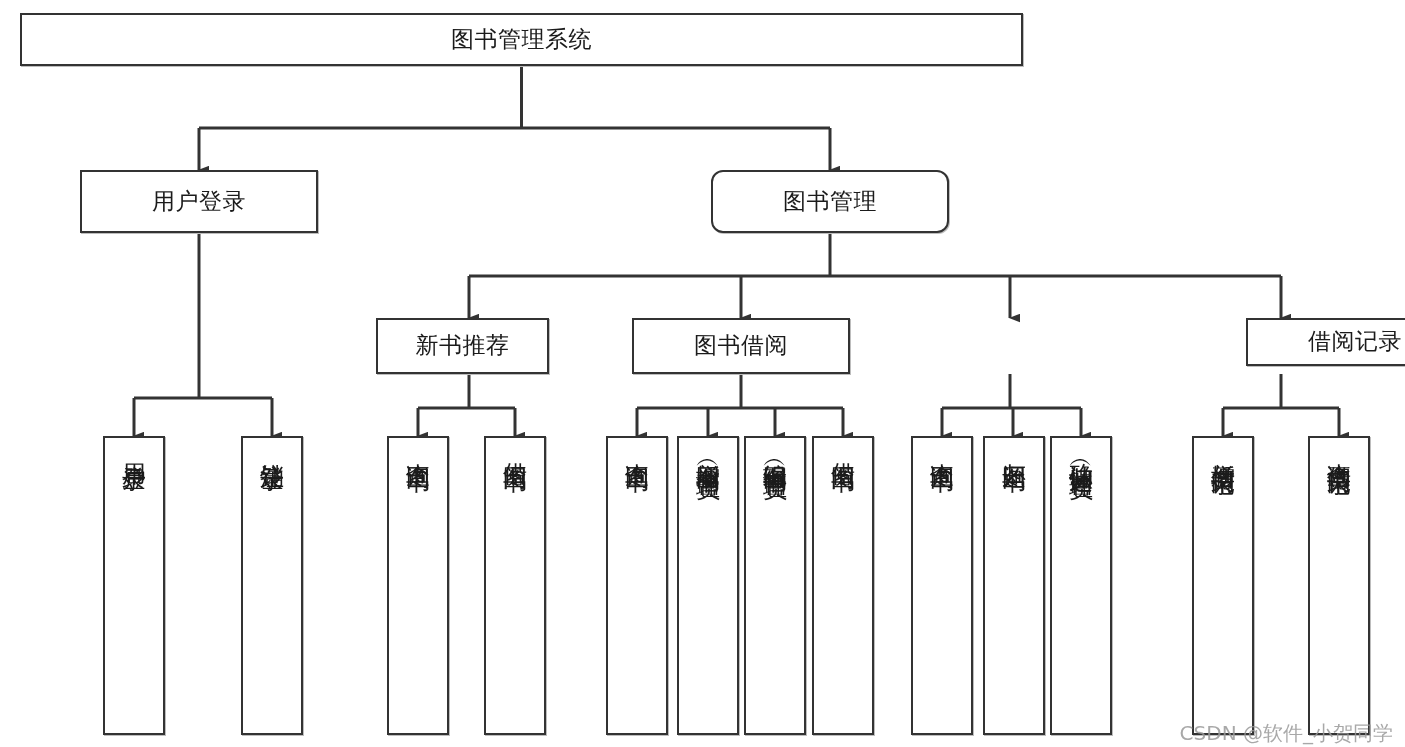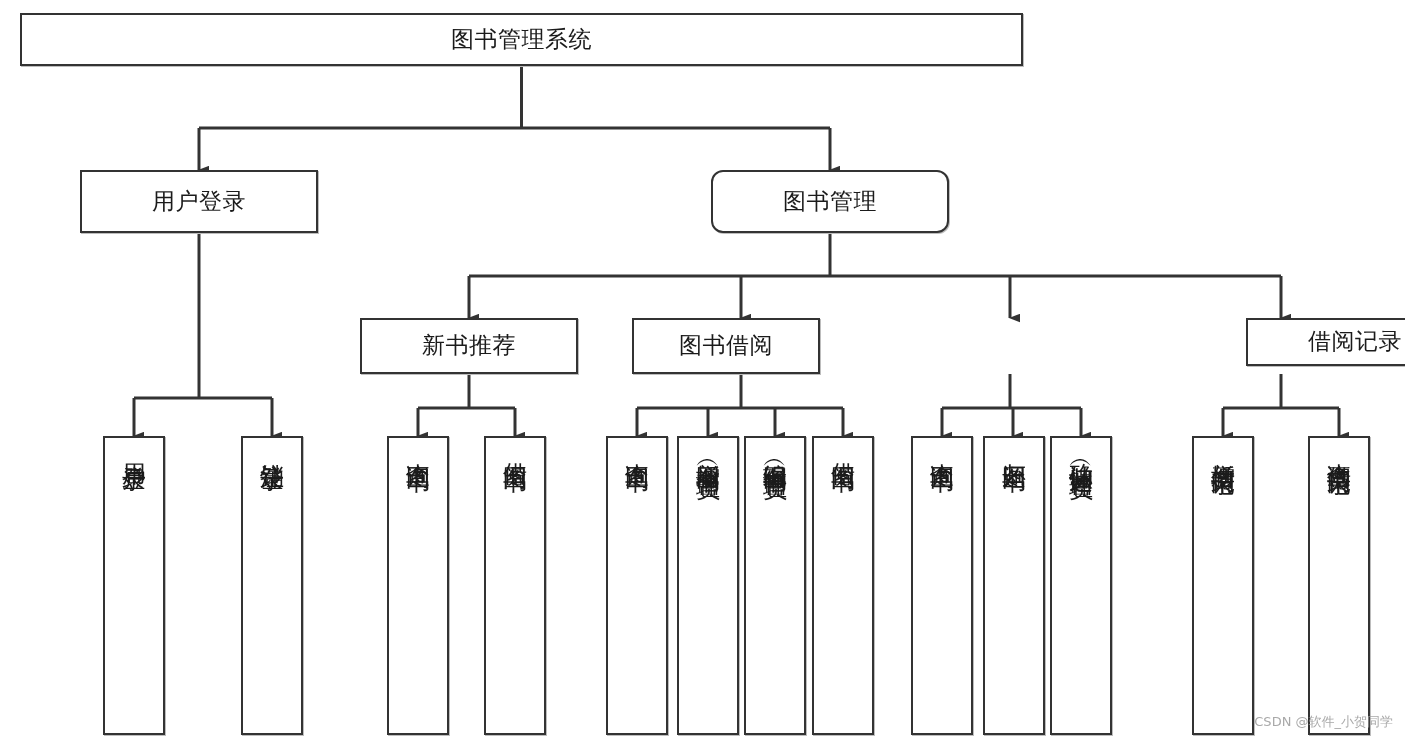--- a/index.html
+++ b/index.html
@@ -53,22 +53,22 @@
   .node.vertical .node-label {
     writing-mode: vertical-rl;
     text-orientation: upright;
     font-size: 24px;
     letter-spacing: 2px;
     line-height: 1;
   }
   #watermark {
     position: absolute;
     right: 12px;
-    bottom: 16px;
-    font-size: 13px;
+    bottom: 0;
+    font-size: 20px;
     color: #9a9a9a;
     opacity: 0.85;
     z-index: 6;
     white-space: nowrap;
     font-family: "DejaVu Sans", "Liberation Sans", sans-serif;
   }
 </style>
 </head>
 <body>
 
@@ -129,24 +129,24 @@
     <span class="node-label">图书管理系统</span>
   </div>
 
   <div class="node horizontal" style="left: 80px; top: 170px; width: 238px; height: 63px;">
     <span class="node-label">用户登录</span>
   </div>
   <div class="node horizontal" style="left: 711px; top: 170px; width: 238px; height: 63px; border-radius: 12px;">
     <span class="node-label">图书管理</span>
   </div>
 
-  <div class="node horizontal" style="left: 360px; top: 318px; width: 218px; height: 56px;">
+  <div class="node horizontal" style="left: 376px; top: 318px; width: 173px; height: 56px;">
     <span class="node-label">新书推荐</span>
   </div>
-  <div class="node horizontal" style="left: 632px; top: 318px; width: 188px; height: 56px;">
+  <div class="node horizontal" style="left: 632px; top: 318px; width: 218px; height: 56px;">
     <span class="node-label">图书借阅</span>
   </div>
   <div class="node horizontal" style="left: 1222px; top: 318px; width: 218px; height: 48px; margin-left: 24px;">
     <span class="node-label">借阅记录</span>
   </div>
 
   <div class="node vertical" style="left: 103px; top: 436px; width: 62px; height: 299px;">
     <span class="node-label">用户登录</span>
   </div>
   <div class="node vertical" style="left: 241px; top: 436px; width: 62px; height: 299px;">

